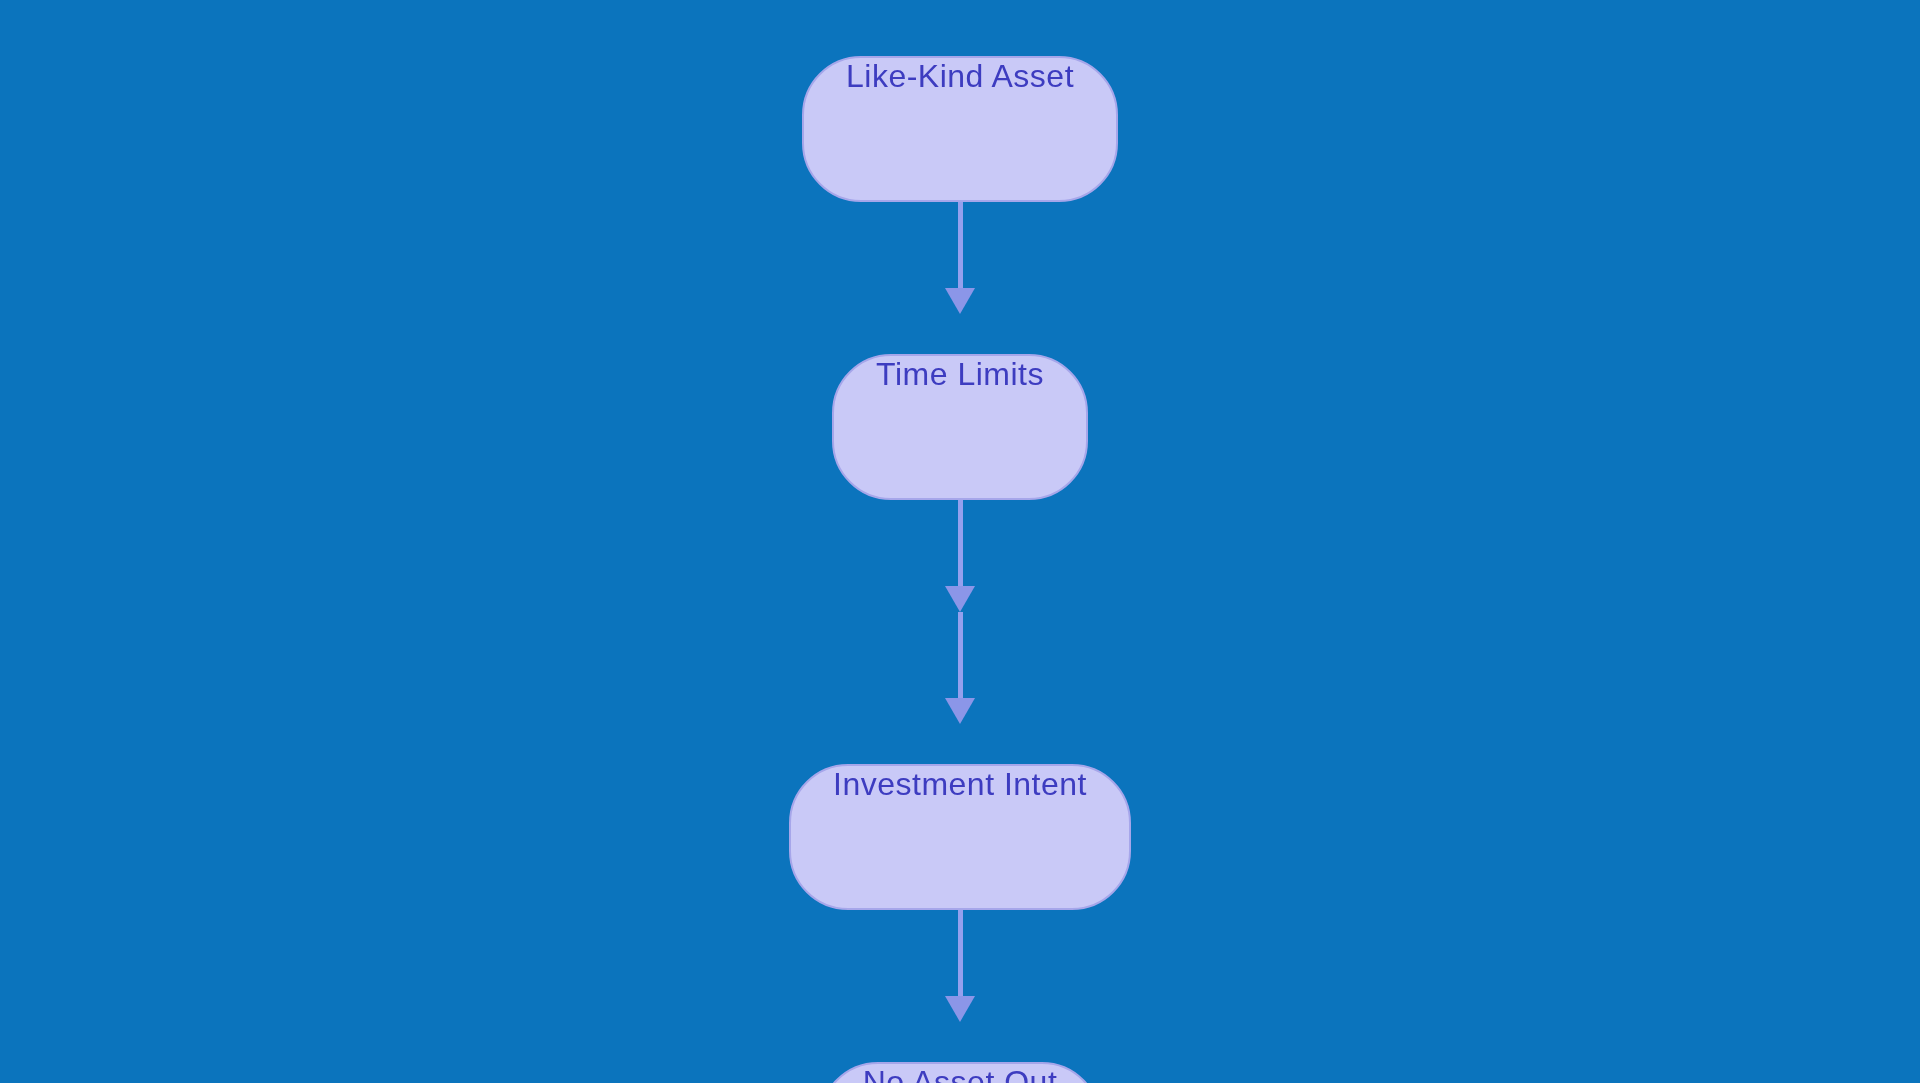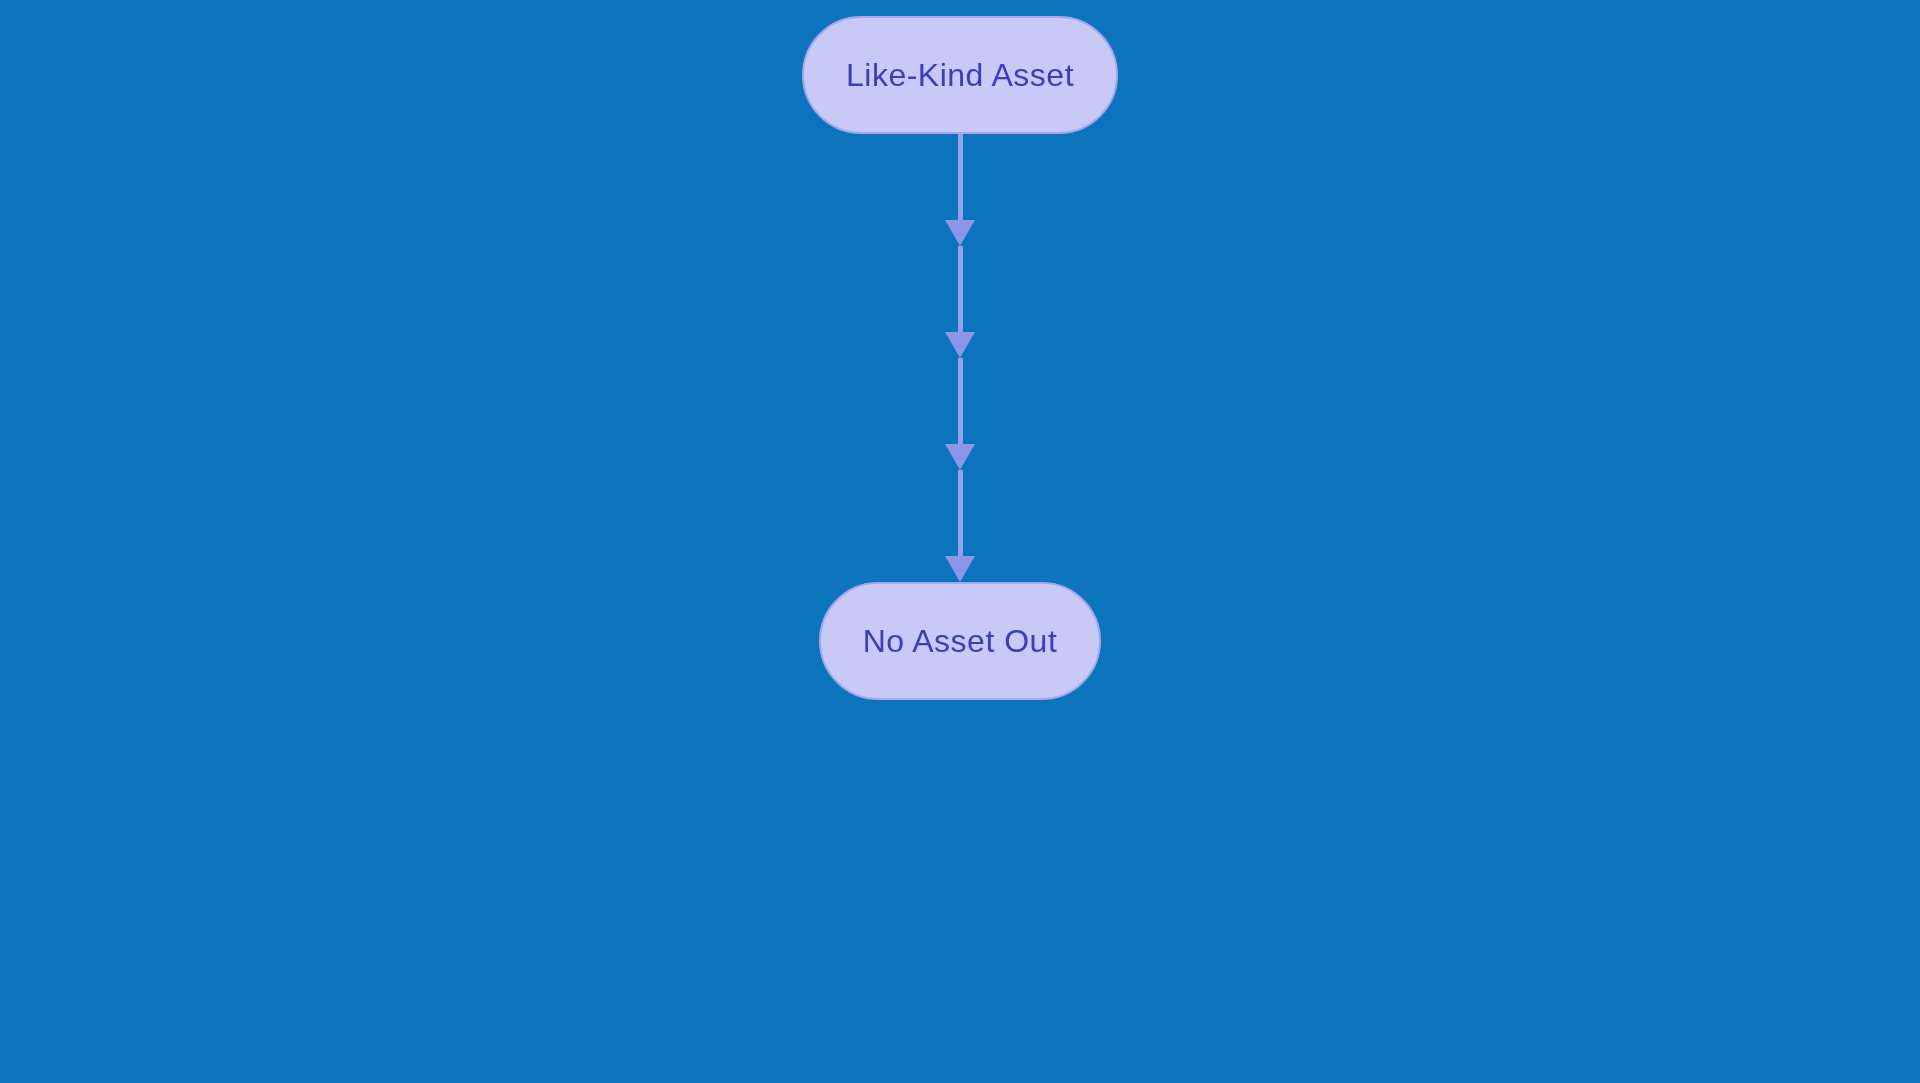--- a/index.html
+++ b/index.html
@@ -20,30 +20,30 @@
   }
   .canvas {
     width: 1920px;
     height: 1083px;
     display: flex;
     flex-direction: column;
     align-items: center;
     padding-top: 16px;
   }
   .node {
-    height: 118px;
+    height: 146px;
     min-width: 240px;
     padding: 0 42px;
     border-radius: 59px;
     background: var(--node-fill);
     border: 2px solid var(--node-border);
     display: flex;
-    align-items: center;
     justify-content: center;
     flex: 0 0 auto;
+    margin-top: 40px;
   }
   .node-label {
     font-size: 32px;
     font-weight: 400;
     color: var(--node-text);
     letter-spacing: 0.5px;
     white-space: nowrap;
   }
   .arrow {
     height: 112px;
@@ -74,35 +74,41 @@
 
   <div class="node">
     <span class="node-label">Like-Kind Asset</span>
   </div>
 
   <div class="arrow">
     <div class="arrow-shaft"></div>
     <div class="arrow-head"></div>
   </div>
 
-
-  <div class="arrow">
-    <div class="arrow-shaft"></div>
-    <div class="arrow-head"></div>
+  <div class="node">
+    <span class="node-label">Time Limits</span>
   </div>
-
 
   <div class="arrow">
     <div class="arrow-shaft"></div>
     <div class="arrow-head"></div>
   </div>
 
 
   <div class="arrow">
     <div class="arrow-shaft"></div>
     <div class="arrow-head"></div>
   </div>
 
   <div class="node">
+    <span class="node-label">Investment Intent</span>
+  </div>
+
+  <div class="arrow">
+    <div class="arrow-shaft"></div>
+    <div class="arrow-head"></div>
+  </div>
+
+  <div class="node">
     <span class="node-label">No Asset Out</span>
   </div>
 
 </div>
 
 </body></html>

